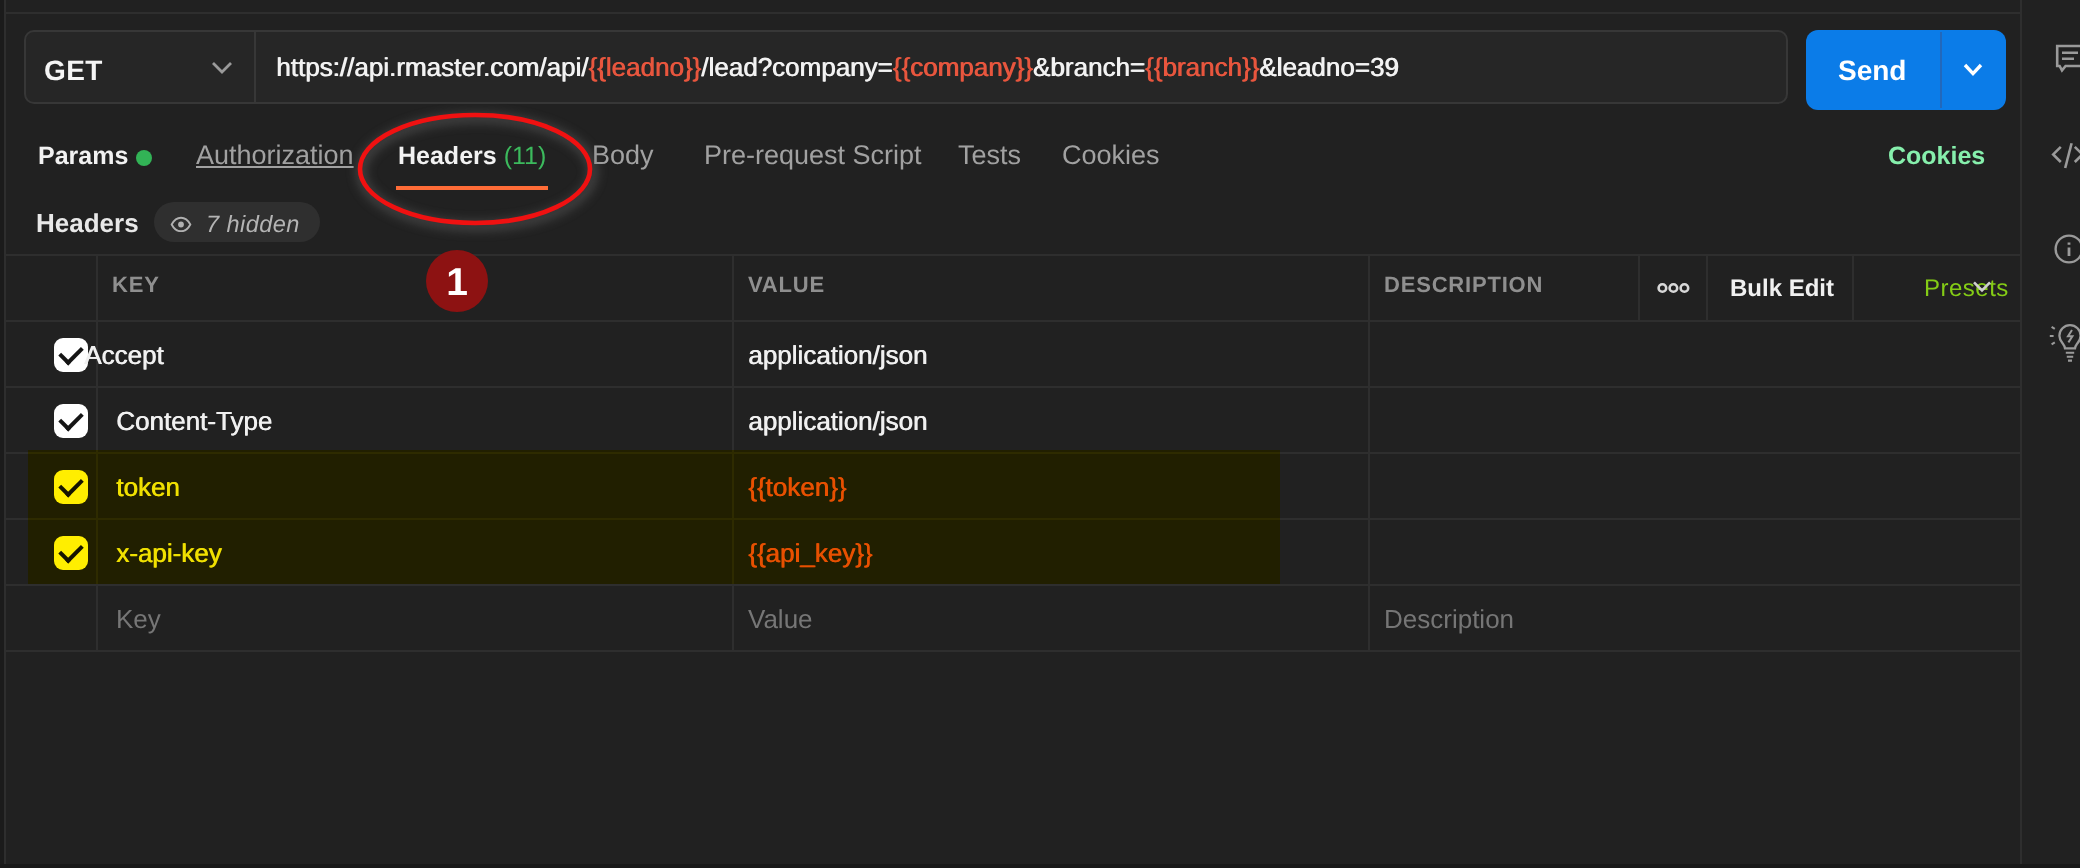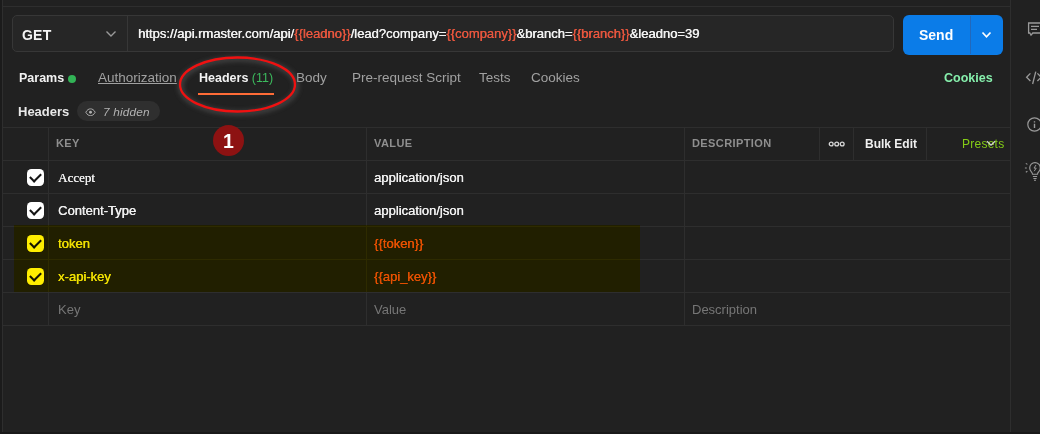--- a/index.html
+++ b/index.html
@@ -82,21 +82,21 @@
   </svg>
 
 <div class="abs chk" style="left:27px;top:169px;"></div>
 <div class="abs chk" style="left:27px;top:202px;"></div>
 <div class="abs chk" style="left:27px;top:235px;"></div>
 <div class="abs chk" style="left:27px;top:268px;"></div>
 <style>
  .chk{width:16.5px;height:16.5px;background:#ffffff;border-radius:4.5px;}
  .chk:after{content:"";position:absolute;left:3px;top:3.6px;width:8.6px;height:4.8px;border-left:2.5px solid #151515;border-bottom:2.5px solid #151515;transform:rotate(-45deg);}
 </style>
-<div class="txt" style="left:58px;top:170px;font-size:13px;color:#f0f0f0;text-shadow:0.35px 0 0 currentColor;font-family:Liberation Serif, serif;">Accept</div>
+<div class="txt" style="left:42px;top:170px;font-size:13px;color:#f0f0f0;text-shadow:0.35px 0 0 currentColor;">Accept</div>
 <div class="txt" style="left:374px;top:170px;font-size:13px;color:#f0f0f0;text-shadow:0.35px 0 0 currentColor;">application/json</div>
 <div class="txt" style="left:58px;top:203px;font-size:13px;color:#f0f0f0;text-shadow:0.35px 0 0 currentColor;">Content-Type</div>
 <div class="txt" style="left:374px;top:203px;font-size:13px;color:#f0f0f0;text-shadow:0.35px 0 0 currentColor;">application/json</div>
 <div class="txt" style="left:58px;top:236px;font-size:13px;color:#f0f0f0;text-shadow:0.35px 0 0 currentColor;">token</div>
 <div class="txt" style="left:374px;top:236px;font-size:13px;color:#e8563e;text-shadow:0.35px 0 0 currentColor;">{{token}}</div>
 <div class="txt" style="left:58px;top:269px;font-size:13px;color:#f0f0f0;text-shadow:0.35px 0 0 currentColor;">x-api-key</div>
 <div class="txt" style="left:374px;top:269px;font-size:13px;color:#e8563e;text-shadow:0.35px 0 0 currentColor;">{{api_key}}</div>
 <div class="txt" style="left:58px;top:302px;font-size:13px;color:#767676;">Key</div>
 <div class="txt" style="left:374px;top:302px;font-size:13px;color:#767676;">Value</div>
 <div class="txt" style="left:692px;top:302px;font-size:13px;color:#767676;">Description</div>

